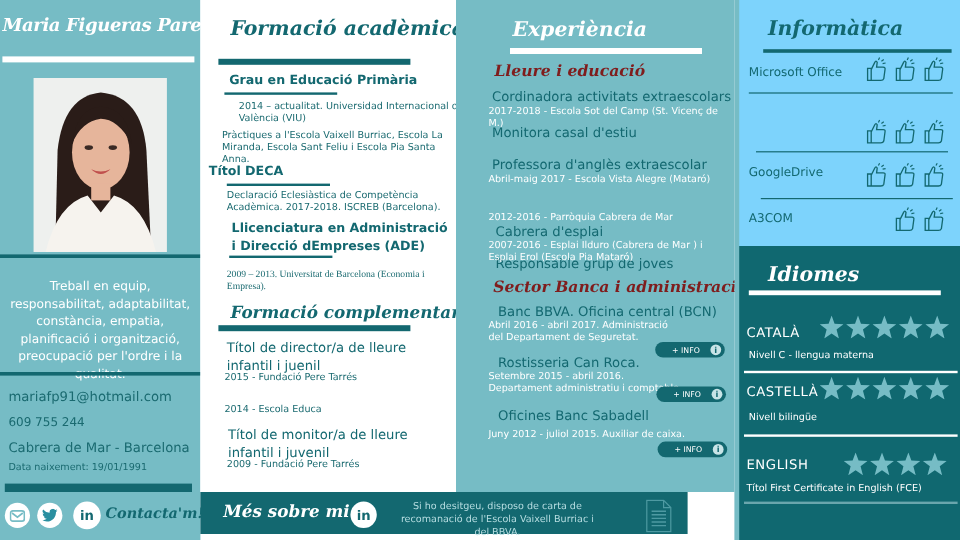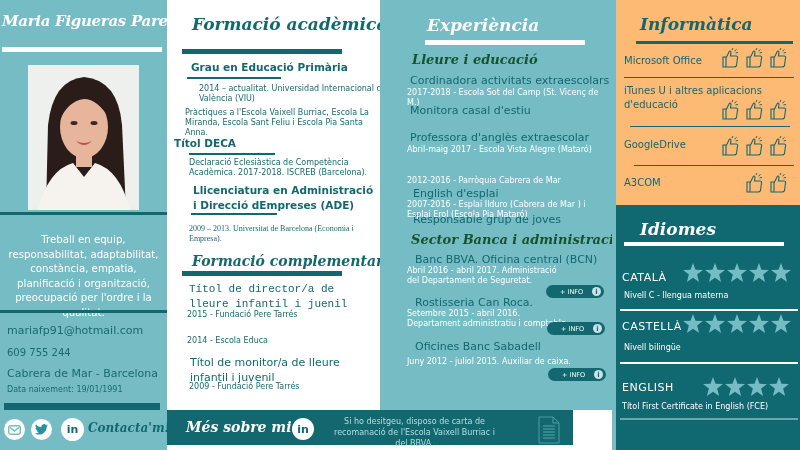--- a/index.html
+++ b/index.html
@@ -24,29 +24,29 @@
   .sec-title { position: absolute; color: #136870; font-size: 17px; white-space: nowrap; }
   .thick-rule { position: absolute; height: 5px; background: #136870; }
   .thin-rule { position: absolute; height: 3px; background: #136870; }
   .item-title { position: absolute; color: #136870; font-size: 10.5px; font-weight: bold; line-height: 15px; }
   .item-title.normal { font-weight: normal; font-size: 11px; }
   .item-text { position: absolute; color: #1a6a70; font-size: 8px; line-height: 10px; }
 
   
   #exp { position: absolute; left: 380px; top: 0; width: 232px; height: 410px; background: #76bcc5; }
   #exp .sec-title { color: #fff; }
-  .sub-title { position: absolute; color: #14532d; font-size: 13px; white-space: nowrap; }
+  .sub-title { position: absolute; color: #7f1d1d; font-size: 13px; white-space: nowrap; }
   .job-title { position: absolute; color: #136870; font-size: 11px; white-space: nowrap; }
   .job-text { position: absolute; color: #fff; font-size: 8px; line-height: 10px; }
   .info-btn { position: absolute; width: 58px; height: 13px; border-radius: 7px; background: #136870; color: #fff; font-size: 6.5px; display: flex; align-items: center; justify-content: space-between; padding: 0 3px 0 14px; }
   .info-btn .i-dot { width: 9px; height: 9px; border-radius: 50%; background: #c8e4e7; color: #136870; font-size: 7px; font-weight: bold; display: flex; align-items: center; justify-content: center; }
 
   
   #right { position: absolute; left: 612px; top: 0; width: 188px; height: 450px; background: #76bcc5; }
-  #info-panel { position: absolute; left: 4px; top: 0; width: 184px; height: 205px; background: #fdba74; text-decoration: underline; }
+  #info-panel { position: absolute; left: 4px; top: 0; width: 184px; height: 205px; background: #7dd3fc; text-decoration: underline; }
   .sw-label { position: absolute; left: 8px; color: #136870; font-size: 10px; line-height: 14px; }
   .sw-rule { position: absolute; height: 2px; background: #136870; }
   .thumbs { position: absolute; display: flex; gap: 4px; }
   #lang-panel { position: absolute; left: 4px; top: 205px; width: 184px; height: 245px; background: #106870; }
   .lang-name { position: absolute; left: 6px; color: #fff; font-size: 11px; letter-spacing: 0.5px; }
   .lang-note { position: absolute; left: 8px; color: #fff; font-size: 8px; }
   .stars { position: absolute; display: flex; gap: 2px; }
   .lang-rule { position: absolute; left: 4px; width: 178px; height: 2px; background: #fff; }
 
   
@@ -111,41 +111,41 @@
   <div class="thin-rule" style="left:22px; top:153px; width:86px; height:2px;"></div>
   <div class="item-text" style="left:22px; top:158px; width:190px;">Declaració Eclesiàstica de Competència Acadèmica. 2017-2018. ISCREB (Barcelona).</div>
 
   <div class="item-title" style="left:26px; top:183px; width:185px;">Llicenciatura en Administració i Direcció dEmpreses (ADE)</div>
   <div class="thin-rule" style="left:24px; top:213px; width:86px; height:2px;"></div>
   <div class="item-text" style="left:22px; top:224px; width:180px;font-family:Liberation Serif, serif;">2009 – 2013. Universitat de Barcelona (Economia i Empresa).</div>
 
   <div class="sec-title script" style="left:25px; top:253px; font-size:14px;">Formació complementaria</div>
   <div class="thick-rule" style="left:15px; top:271px; width:160px;"></div>
 
-  <div class="item-title normal" style="left:22px; top:282px; width:170px;font-family:Liberation Mono, monospace;">Títol de director/a de lleure infantil i juenil</div>
+  <div class="item-title normal" style="left:22px; top:282px; width:170px;">Títol de director/a de lleure infantil i juenil</div>
   <div class="item-text" style="left:20px; top:310px;">2015 - Fundació Pere Tarrés</div>
   <div class="item-text" style="left:20px; top:336px;">2014 - Escola Educa</div>
   <div class="item-title normal" style="left:23px; top:355px; width:170px;">Títol de monitor/a de lleure infantil i juvenil</div>
   <div class="item-text" style="left:22px; top:382px;">2009 - Fundació Pere Tarrés</div>
 </div>
 
 <div id="exp">
   <div class="sec-title script" style="left:47px; top:15px;">Experiència</div>
   <div class="thick-rule" style="left:45px; top:40px; width:160px; background:#fff;"></div>
 
   <div class="sub-title script" style="left:32px; top:52px;">Lleure i educació</div>
 
   <div class="job-title" style="left:30px; top:74px;">Cordinadora activitats extraescolars</div>
   <div class="job-text" style="left:27px; top:88px;">2017-2018 - Escola Sot del Camp (St. Vicenç de M.)</div>
   <div class="job-title" style="left:30px; top:104px;">Monitora casal d'estiu</div>
   <div class="job-title" style="left:30px; top:131px;">Professora d'anglès extraescolar</div>
   <div class="job-text" style="left:27px; top:145px;">Abril-maig 2017 - Escola Vista Alegre (Mataró)</div>
   <div class="job-title" style="left:33px; top:172px;margin-top:41px;">Responsable grup de joves</div>
   <div class="job-text" style="left:27px; top:176px;">2012-2016 - Parròquia Cabrera de Mar</div>
-  <div class="job-title" style="left:33px; top:187px;">English d'esplai</div>
+  <div class="job-title" style="left:33px; top:187px;">Cabrera d'esplai</div>
   <div class="job-text" style="left:27px; top:200px; width:200px;">2007-2016 - Esplai Ilduro (Cabrera de Mar ) i Esplai Erol (Escola Pia Mataró)</div>
 
   <div class="sub-title script" style="left:31px; top:232px;">Sector Banca i administració</div>
 
   <div class="job-title" style="left:35px; top:253px;">Banc BBVA. Oficina central (BCN)</div>
   <div class="job-text" style="left:27px; top:266px; width:160px;">Abril 2016 - abril 2017. Administració del Departament de Seguretat.</div>
   <div class="info-btn" style="left:166px; top:285px;">
       <span>+ INFO</span>
       <span class="i-dot">i</span>
     </div>
@@ -180,21 +180,20 @@
             <path d="M3 10 H6 V20 H3 Z M6 11 L9 5 Q10 3 11 5 L10.5 9 H16 Q18 9 17.5 11 L16.5 18.5 Q16 20 14 20 H6" fill="none" stroke="#136870" stroke-width="1.1"></path>
             <path d="M12 3 L13 1 M14.5 4 L16.5 2.5 M15.5 6 L18 5.5" stroke="#136870" stroke-width="1"></path>
           </svg></span>
         <span class="thumb"><svg width="20" height="22" viewBox="0 0 20 22">
             <path d="M3 10 H6 V20 H3 Z M6 11 L9 5 Q10 3 11 5 L10.5 9 H16 Q18 9 17.5 11 L16.5 18.5 Q16 20 14 20 H6" fill="none" stroke="#136870" stroke-width="1.1"></path>
             <path d="M12 3 L13 1 M14.5 4 L16.5 2.5 M15.5 6 L18 5.5" stroke="#136870" stroke-width="1"></path>
           </svg></span>
     </div>
     <div class="sw-rule" style="left:8px; top:77px; width:170px; height:1px;"></div>
 
-    <div class="sw-label" style="top:84px; width:155px;">iTunes U i altres aplicacions d'educació</div>
     <div class="thumbs" style="left:104px; top:99px;">
       <span class="thumb"><svg width="20" height="22" viewBox="0 0 20 22">
             <path d="M3 10 H6 V20 H3 Z M6 11 L9 5 Q10 3 11 5 L10.5 9 H16 Q18 9 17.5 11 L16.5 18.5 Q16 20 14 20 H6" fill="none" stroke="#136870" stroke-width="1.1"></path>
             <path d="M12 3 L13 1 M14.5 4 L16.5 2.5 M15.5 6 L18 5.5" stroke="#136870" stroke-width="1"></path>
           </svg></span>
         <span class="thumb"><svg width="20" height="22" viewBox="0 0 20 22">
             <path d="M3 10 H6 V20 H3 Z M6 11 L9 5 Q10 3 11 5 L10.5 9 H16 Q18 9 17.5 11 L16.5 18.5 Q16 20 14 20 H6" fill="none" stroke="#136870" stroke-width="1.1"></path>
             <path d="M12 3 L13 1 M14.5 4 L16.5 2.5 M15.5 6 L18 5.5" stroke="#136870" stroke-width="1"></path>
           </svg></span>
         <span class="thumb"><svg width="20" height="22" viewBox="0 0 20 22">

